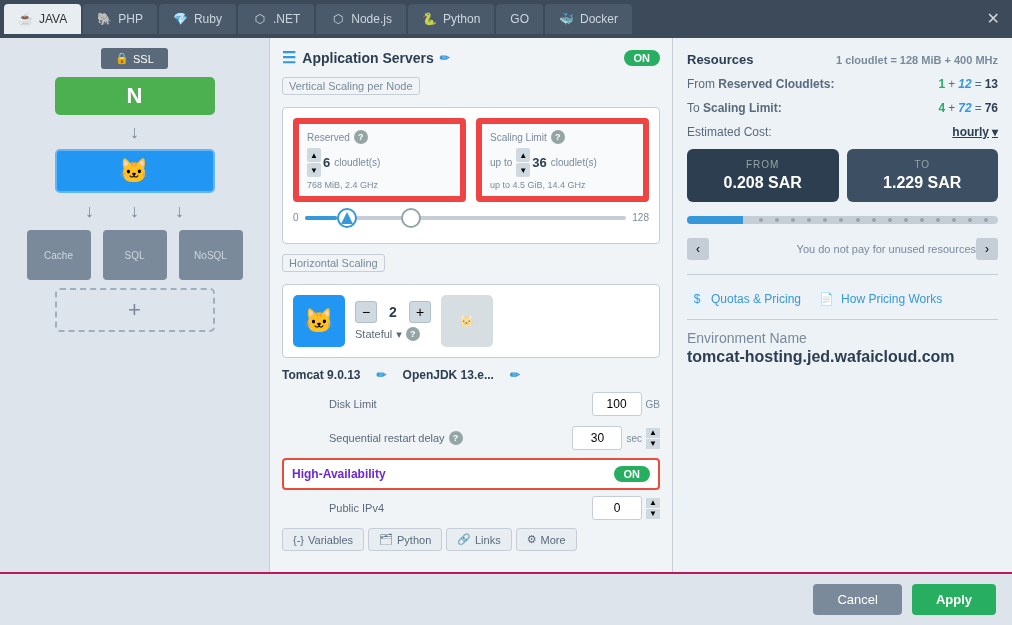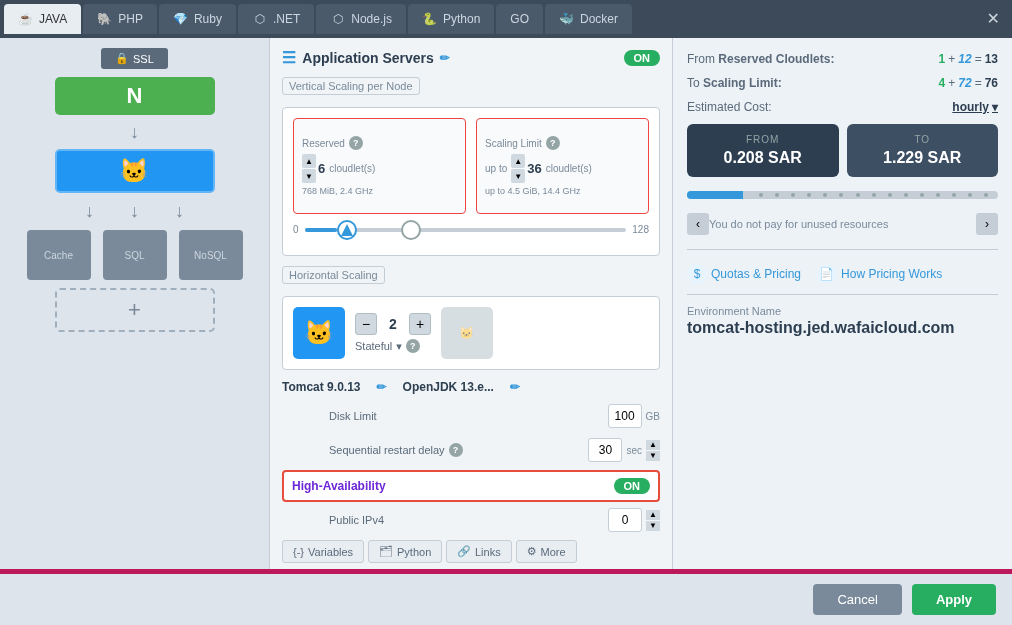--- a/index.html
+++ b/index.html
@@ -228,23 +228,23 @@
       margin-bottom: 10px;
     }
 
     .scaling-boxes {
       display: flex;
       gap: 10px;
       margin-bottom: 10px;
     }
 
     .scaling-box {
-      border: 1px solid #ef4444;
+      border: 6px solid #ef4444;
       border-radius: 4px;
-      padding: 17px 8px;
+      padding: 6px 8px;
       background: #f8fafc;
       flex: 1;
     }
 
     .scaling-box-title {
       font-size: 10px;
       color: #7a8a9a;
       margin-bottom: 4px;
       display: flex;
       align-items: center;
@@ -457,21 +457,21 @@
       padding-left: 47px;
     }
 
     .form-input {
       display: flex;
       align-items: center;
       gap: 4px;
     }
 
     .input-field {
-      width: 34px;
+      width: 50px;
       height: 24px;
       border: 1px solid #c5cdd6;
       border-radius: 3px;
       text-align: center;
       font-size: 12px;
       background: #fff;
     }
 
     .unit-label {
       font-size: 10px;
@@ -686,21 +686,21 @@
       cursor: pointer;
       display: flex;
       align-items: center;
       justify-content: center;
       font-size: 12px;
     }
 
     .unused-text {
       font-size: 11px;
       color: #7a8a9a;
-      text-align: left;
+      text-align: right;
       flex: 1;
     }
 
     .links-row {
       display: flex;
       gap: 16px;
     }
 
     .link-item {
       display: flex;
@@ -722,39 +722,39 @@
       justify-content: center;
       font-size: 12px;
     }
 
     .env-section {
       border-top: 1px solid #c5cdd6;
       padding-top: 10px;
     }
 
     .env-label {
-      font-size: 11px;
+      font-size: 14px;
       color: #7a8a9a;
       margin-bottom: 2px;
     }
 
     .env-value {
       font-size: 16px;
       color: #2c3e50;
       font-weight: bold;
     }
 
     
     .footer {
       display: flex;
       justify-content: flex-end;
       gap: 10px;
       padding: 10px 16px;
       background: #dde4eb;
-      border-top: 5px solid #be185d;
+      border-top: 2px solid #be185d;
     }
 
     .cancel-btn {
       padding: 8px 24px;
       background: #7a8a9a;
       color: #fff;
       border: none;
       border-radius: 4px;
       cursor: pointer;
       font-size: 13px;
@@ -1039,20 +1039,24 @@
           <span>Links</span>
         </div>
         <div class="bottom-tab">
           <span>⚙</span>
           <span>More</span>
         </div>
       </div>
     </div>
 
     <div class="right-panel">
+      <div class="resources-title">
+        <span>Resources</span>
+        <span class="resources-eq">1 cloudlet = 128 MiB + 400 MHz</span>
+      </div>
 
       <div class="resource-row">
         <span>
           From <strong>Reserved Cloudlets:</strong>
         </span>
         <div class="resource-value">
           <span class="green">1</span>
           <span>+</span>
           <span class="blue">12</span>
           <span>=</span>

